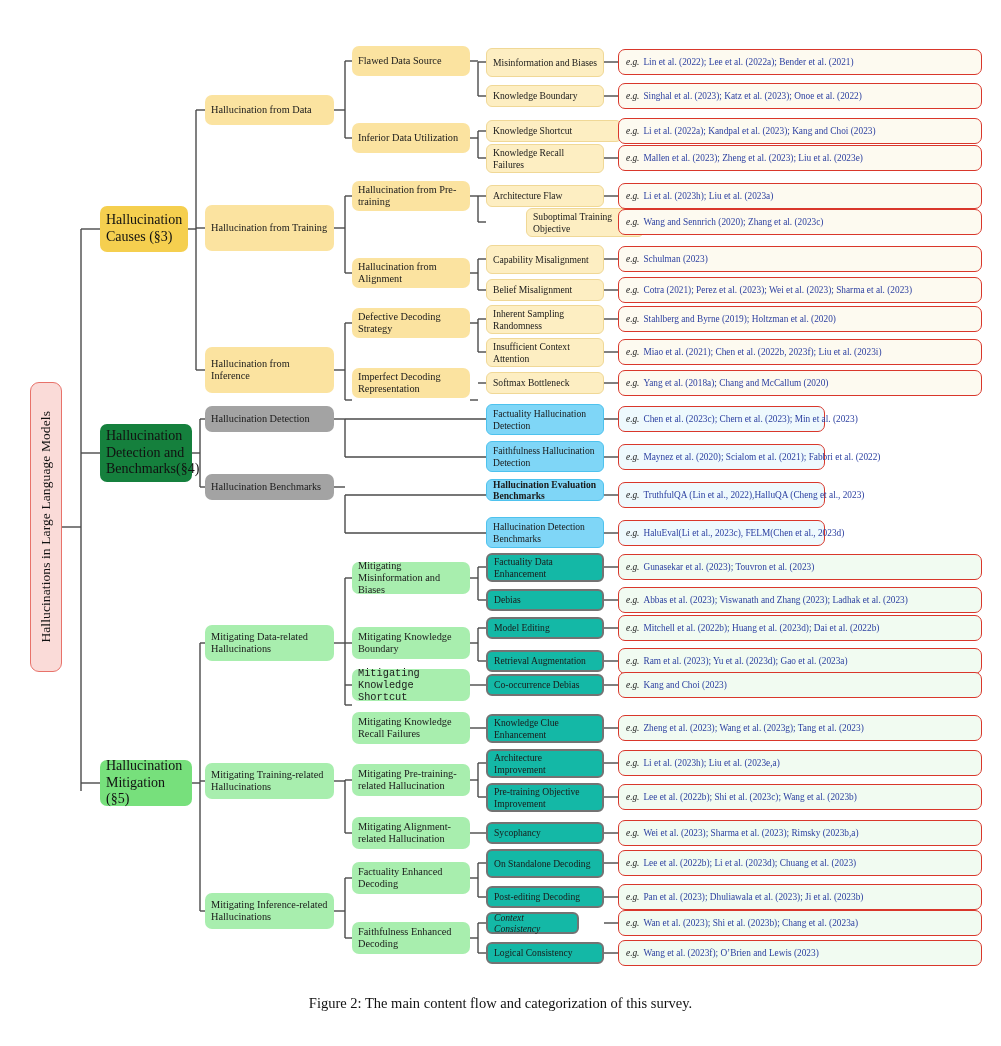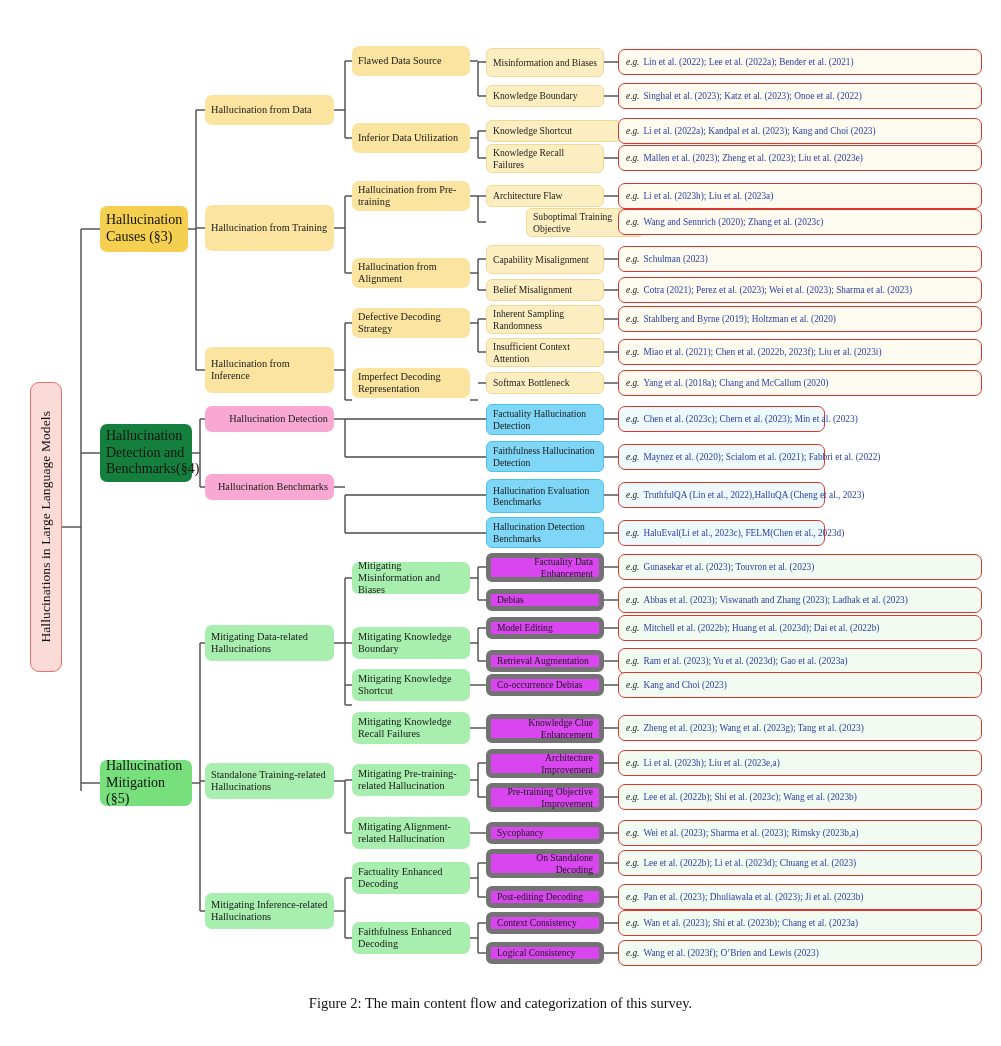--- a/index.html
+++ b/index.html
@@ -19,28 +19,28 @@
 
   
   .l1{border-radius:7px;font-size:14px;color:#111;}
   .l1.yellow{background:#f5cf4f;}
   .l1.blue{background:#15803d;}
   .l1.green{background:#77e07c;}
 
   
   .l2{font-size:10.3px;border-radius:7px;}
   .l2.yellow{background:#fbe3a0;}
-  .l2.blue{background:#f9a8d4;justify-content:flex-end;}
+  .l2.blue{background:#a3a3a3;}
   .l2.green{background:#a8eeae;}
 
   
   .l3{font-size:9.6px;border-radius:6px;}
   .l3.yellow{background:#fdeec2;border:1px solid #f0d896;}
   .l3.blue{background:#7fd6f7;border:1px solid #4ec2ee;}
-  .l3.green{background:#d946ef;border:5px solid #737373;text-align:right;}
+  .l3.green{background:#14b8a6;border:2px solid #737373;}
 
   
   .cit{position:absolute;box-sizing:border-box;display:flex;align-items:center;
        border:1.2px solid #d9372b;border-radius:7px;padding:2px 7px;
        font-size:9.3px;white-space:nowrap;overflow:visible;color:#2b3fa0;}
   .cit.yellow{background:#fdfaf0;}
   .cit.blue{background:#eef9fd;}
   .cit.green{background:#f1fbf1;}
   .cit .eg{font-style:italic;color:#111;margin-right:4px;font-size:9.3px;}
   .cit .body{color:#2b3fa0;}
@@ -276,44 +276,44 @@
   <div class="node l2 blue" style="left:205px;top:474px;width:129px;height:26px;">
     <span>Hallucination Benchmarks</span>
     </div>
 
   <div class="node l3 blue" style="left:486px;top:404px;width:118px;height:31px;">
     <span>Factuality Hallucination Detection</span>
     </div>
   <div class="node l3 blue" style="left:486px;top:441px;width:118px;height:31px;">
     <span>Faithfulness Hallucination Detection</span>
     </div>
-  <div class="node l3 blue" style="left:486px;top:479px;width:118px;height:34px;">
+  <div class="node l3 blue" style="left:486px;top:479px;width:118px;height:22px;font-weight:bold;">
     <span>Hallucination Evaluation Benchmarks</span>
     </div>
   <div class="node l3 blue" style="left:486px;top:517px;width:118px;height:31px;">
     <span>Hallucination Detection Benchmarks</span>
     </div>
 
   <div class="node l2 green" style="left:205px;top:625px;width:129px;height:36px;">
     <span>Mitigating Data-related Hallucinations</span>
     </div>
   <div class="node l2 green" style="left:205px;top:763px;width:129px;height:36px;">
-    <span>Standalone Training-related Hallucinations</span>
+    <span>Mitigating Training-related Hallucinations</span>
     </div>
   <div class="node l2 green" style="left:205px;top:893px;width:129px;height:36px;">
     <span>Mitigating Inference-related Hallucinations</span>
     </div>
 
   <div class="node l2 green" style="left:352px;top:562px;width:118px;height:32px;">
     <span>Mitigating Misinformation and Biases</span>
     </div>
   <div class="node l2 green" style="left:352px;top:627px;width:118px;height:32px;">
     <span>Mitigating Knowledge Boundary</span>
     </div>
-  <div class="node l2 green" style="left:352px;top:669px;width:118px;height:32px;">
+  <div class="node l2 green" style="left:352px;top:669px;width:118px;height:32px;font-family:Liberation Mono, monospace;">
     <span>Mitigating Knowledge Shortcut</span>
     </div>
   <div class="node l2 green" style="left:352px;top:712px;width:118px;height:32px;">
     <span>Mitigating Knowledge Recall Failures</span>
     </div>
   <div class="node l2 green" style="left:352px;top:764px;width:118px;height:32px;">
     <span>Mitigating Pre-training-related Hallucination</span>
     </div>
   <div class="node l2 green" style="left:352px;top:817px;width:118px;height:32px;">
     <span>Mitigating Alignment-related Hallucination</span>
@@ -351,21 +351,21 @@
     </div>
   <div class="node l3 green" style="left:486px;top:822px;width:118px;height:22px;">
     <span>Sycophancy</span>
     </div>
   <div class="node l3 green" style="left:486px;top:849px;width:118px;height:29px;">
     <span>On Standalone Decoding</span>
     </div>
   <div class="node l3 green" style="left:486px;top:886px;width:118px;height:22px;">
     <span>Post-editing Decoding</span>
     </div>
-  <div class="node l3 green" style="left:486px;top:912px;width:118px;height:22px;">
+  <div class="node l3 green" style="left:486px;top:912px;width:93px;height:22px;font-style:italic;">
     <span>Context Consistency</span>
     </div>
   <div class="node l3 green" style="left:486px;top:942px;width:118px;height:22px;">
     <span>Logical Consistency</span>
     </div>
 
   <div class="cit yellow" style="left:618px;top:49px;width:364px;height:26px;">
     <span class="eg">e.g.</span>
     <span class="body">Lin et al. (2022); Lee et al. (2022a); Bender et al. (2021)</span>
     </div>

